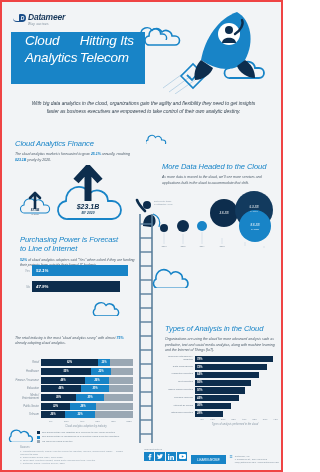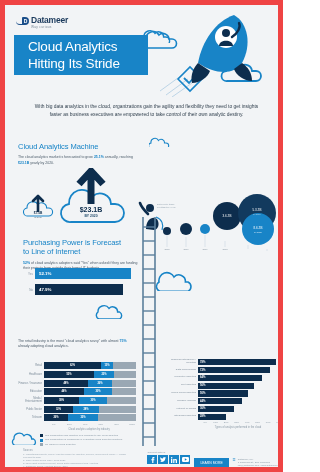--- a/index.html
+++ b/index.html
@@ -6,44 +6,45 @@
   html, body {
     width: 283px; height: 472px;
     background: #ffffff;
     font-family: "Liberation Sans", sans-serif;
     overflow: hidden;
   }
   #page {
     position: relative;
     width: 283px; height: 472px;
     background: #f2f4f6;
-    border: 5px solid #ef4444;
+    border: 2px solid #ef4444;
     overflow: hidden;
+    font-style: italic;
   }
 
   
   .header { position: relative; height: 92px; background: #f2f4f6; }
   .logo { position: absolute; left: 11px; top: 11px; display: flex; align-items: center; gap: 2px; }
   .logo-mark { width: 13px; height: 10px; position: relative; }
   .logo-mark .swoosh {
     position: absolute; left: 0; top: 4px; width: 11px; height: 4px;
     border-bottom: 1.4px solid #1b4f8a; border-radius: 0 0 8px 8px;
   }
   .logo-mark .d {
     position: absolute; left: 6px; top: 0px; width: 7px; height: 8px;
     background: #1b4f8a; border-radius: 1px 4px 4px 1px;
     font-size: 5px; color: #fff; text-align: center; line-height: 8px; font-weight: bold;
   }
   .logo-text { display: flex; flex-direction: column; line-height: 1; }
   .logo-name { font-size: 8.5px; font-weight: bold; color: #1b3a5c; letter-spacing: -.2px; }
   .logo-tag { font-size: 3.2px; color: #7a8b99; letter-spacing: .3px; margin-top: 1px; }
 
   .title-box {
-    position: absolute; left: 9px; top: 30px; width: 134px; height: 40px;
-    background: #1884c7; display: flex; flex-direction: column;
+    position: absolute; left: 9px; top: 30px; width: 134px; height: 52px;
+    background: #1884c7; display: flex; flex-direction: row;
     justify-content: center; padding-left: 14px;
   }
   .title-box .ln { color: #ffffff; font-size: 13.5px; line-height: 17px; letter-spacing: -.2px; }
 
   .hero { position: absolute; right: 0; top: 8px; width: 140px; height: 84px; }
 
   
   .intro {
     position: absolute; left: 0; top: 98px; width: 283px;
     text-align: center; padding: 0 24px;
@@ -129,21 +130,21 @@
         <div class="d">D</div>
       </div>
       <div class="logo-text">
         <div class="logo-name">Datameer</div>
         <div class="logo-tag">Way curious</div>
       </div>
     </div>
 
     <div class="title-box">
       <div class="ln">Cloud Analytics</div>
-      <div class="ln">Hitting Its Stride</div>
+      <div class="ln">Hitting Its Telecom</div>
     </div>
 
     <svg class="hero" viewBox="0 0 140 84">
 
       <path d="M8 26 a7 7 0 0 1 13 -4 a6 6 0 0 1 10 4 h3 a4.5 4.5 0 0 1 0 9 H9 a4.5 4.5 0 0 1 -1 -9 z" fill="none" stroke="#1884c7" stroke-width="1.6"></path>
 
       <path d="M88 58 a8 8 0 0 1 15 -5 a7 7 0 0 1 11 5 h4 a5 5 0 0 1 0 10 H89 a5 5 0 0 1 -1 -10 z" fill="none" stroke="#1884c7" stroke-width="1.8"></path>
 
       <g stroke="#bcd4e6" stroke-width="1" fill="none">
         <line x1="22" y1="78" x2="44" y2="62"></line>
@@ -162,39 +163,43 @@
       <path d="M81 33 C81 26 95 26 95 33 z" fill="#0d2d4d"></path>
       <path d="M94 24 C100 20 103 14 101 10" fill="none" stroke="#0d2d4d" stroke-width="2.4" stroke-linecap="round"></path>
     </svg>
   </div>
 
   <div class="intro">
     <p>With big data analytics in the cloud, organizations gain the agility and flexibility they need to get insights faster as business executives are empowered to take control of their own analytic destiny.</p>
   </div>
 
   <div class="s-market">
-    <div class="sec-title">Cloud Analytics Machine</div>
+    <div class="sec-title">Cloud Analytics Finance</div>
     <div class="sec-body">
       <span>The cloud analytics market is forecasted to grow </span><span class="hl">25.1%</span><span> annually, reaching </span><span class="hl">$23.1B</span><span> yearly by 2020.</span>
     </div>
   </div>
 
   <svg class="market-art" viewBox="0 0 125 62">
 
     <path d="M8 40 a6 6 0 0 1 11 -3.6 a5 5 0 0 1 8.6 3.6 h2 a4 4 0 0 1 0 8 H9 a4 4 0 0 1 -1 -8 z" fill="none" stroke="#1884c7" stroke-width="1.1"></path>
     <path d="M19 43 l0 -14 M14 33 l5 -5 l5 5" fill="none" stroke="#0d2d4d" stroke-width="2.6" stroke-linecap="round" stroke-linejoin="round"></path>
     <text x="19" y="46.4" font-size="3.2" fill="#0d2d4d" text-anchor="middle" font-family="Liberation Sans, sans-serif" font-weight="bold">$7.5B</text>
     <text x="19" y="49.6" font-size="2.2" fill="#5d7489" text-anchor="middle" font-family="Liberation Sans, sans-serif">IN 2015</text>
 
     <path d="M50 36 a13 13 0 0 1 24 -8 a11 11 0 0 1 18 8 h4 a9 9 0 0 1 0 18 H52 a9 9 0 0 1 -2 -18 z" fill="none" stroke="#1884c7" stroke-width="1.8"></path>
     <path d="M72 36 l0 -32 M60 16 l12 -13 l12 13" fill="none" stroke="#0d2d4d" stroke-width="7" stroke-linejoin="round" stroke-linecap="butt"></path>
     <text x="72" y="44" font-size="7" fill="#0d2d4d" text-anchor="middle" font-family="Liberation Sans, sans-serif" font-weight="bold">$23.1B</text>
     <text x="72" y="49" font-size="3.4" fill="#27506f" text-anchor="middle" font-family="Liberation Sans, sans-serif" font-weight="bold">BY 2020</text>
   </svg>
 
+  <div class="s-moredata">
+    <div class="sec-title">More Data Headed to the Cloud</div>
+    <div class="sec-body">As more data is moved to the cloud, we'll see more services and applications built in the cloud to accommodate that shift.</div>
+  </div>
 
   <svg class="bubbles" viewBox="0 0 133 62">
     <g stroke="#c3d2dd" stroke-width=".5">
       <line x1="14" y1="44" x2="14" y2="56"></line>
       <line x1="33" y1="46" x2="33" y2="56"></line>
       <line x1="52" y1="44" x2="52" y2="56"></line>
       <line x1="72" y1="50" x2="72" y2="56"></line>
       <line x1="95" y1="54" x2="95" y2="58"></line>
       <line x1="114" y1="58" x2="114" y2="60"></line>
     </g>
@@ -363,20 +368,24 @@
         <div class="r-leg-sw" style="background:#1884c7"></div>
         <div class="r-leg-tx">Our organization is considering or evaluating cloud analytics solutions</div>
       </div>
       <div class="r-leg-item">
         <div class="r-leg-sw" style="background:#9aa8b4"></div>
         <div class="r-leg-tx">No plans for cloud analytics</div>
       </div>
     </div>
   </div>
 
+  <div class="s-types">
+    <div class="sec-title">Types of Analysis in the Cloud</div>
+    <div class="sec-body">Organizations are using the cloud for more advanced analysis such as predictive, text and social media analytics, along with machine learning and the Internet of Things (IoT).</div>
+  </div>
 
   <div class="types-chart">
     <div class="t-row">
       <div class="t-lab">Business intelligence / reporting</div>
       <div class="t-bar" style="width:78px">
           <span>78%</span>
         </div>
     </div>
     <div class="t-row">
       <div class="t-lab">Data warehousing</div>

